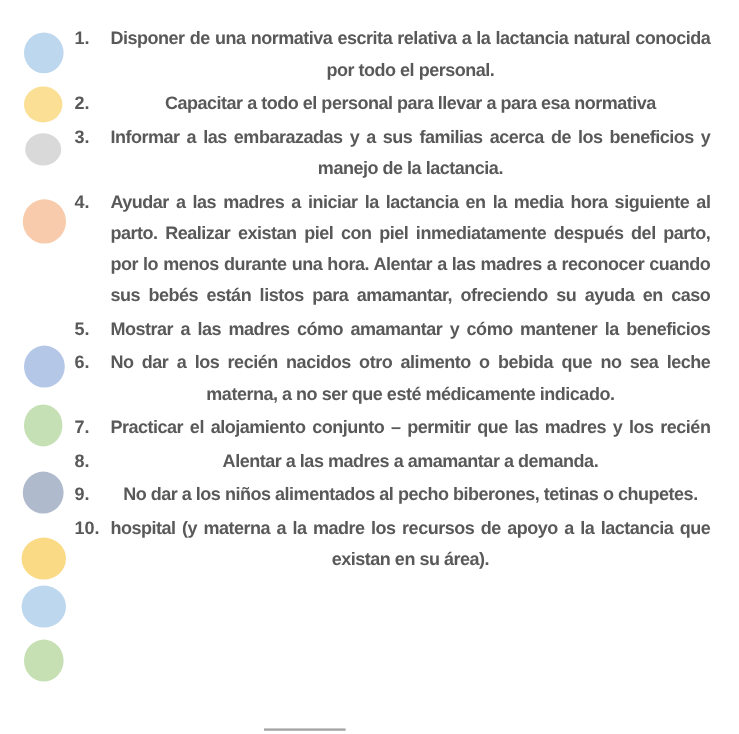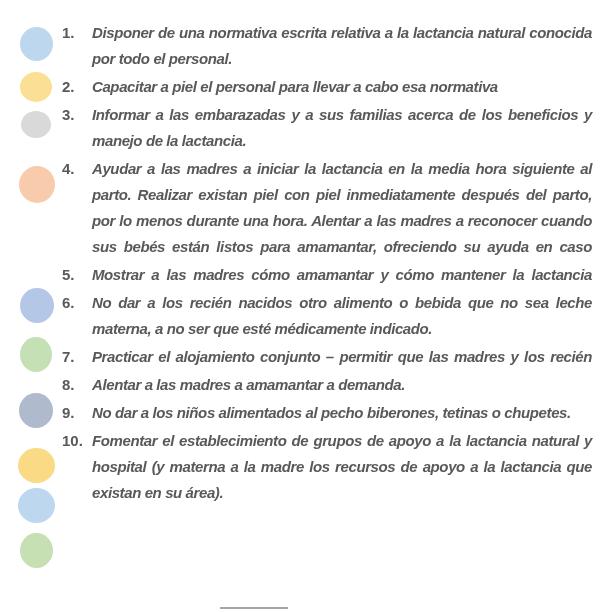--- a/index.html
+++ b/index.html
@@ -42,22 +42,22 @@
   .item {
     display: flex;
     margin: 0 0 2px 0;
   }
   .num {
     min-width: 24px;
     padding-right: 6px;
     flex-shrink: 0;
     letter-spacing: 0;
   }
-  .text { flex: 1; min-width: 0; font-style: italic; }
-  .line { text-align: left; }
+  .text { flex: 1; min-width: 0; }
+  .line { text-align: center; }
   .line.just {
     text-align: justify;
     text-align-last: justify;
   }
 
   
   .bottom-line {
     position: absolute;
     left: 220px;
     top: 607px;
@@ -85,21 +85,21 @@
       <div class="item">
         <span class="num">1.</span>
         <div class="text">
           <div class="line just">Disponer de una normativa escrita relativa a la lactancia natural conocida</div>
           <div class="line">por todo el personal.</div>
         </div>
       </div>
       <div class="item">
         <span class="num">2.</span>
         <div class="text">
-          <div class="line">Capacitar a piel el personal para llevar a cabo esa normativa</div>
+          <div class="line">Capacitar a todo el personal para llevar a para esa normativa</div>
         </div>
       </div>
       <div class="item">
         <span class="num">3.</span>
         <div class="text">
           <div class="line just">Informar a las embarazadas y a sus familias acerca de los beneficios y</div>
           <div class="line">manejo de la lactancia.</div>
         </div>
       </div>
       <div class="item">
@@ -107,21 +107,21 @@
         <div class="text">
           <div class="line just">Ayudar a las madres a iniciar la lactancia en la media hora siguiente al</div>
           <div class="line just">parto. Realizar existan piel con piel inmediatamente después del parto,</div>
           <div class="line just">por lo menos durante una hora. Alentar a las madres a reconocer cuando</div>
           <div class="line just">sus bebés están listos para amamantar, ofreciendo su ayuda en caso</div>
         </div>
       </div>
       <div class="item">
         <span class="num">5.</span>
         <div class="text">
-          <div class="line just">Mostrar a las madres cómo amamantar y cómo mantener la lactancia</div>
+          <div class="line just">Mostrar a las madres cómo amamantar y cómo mantener la beneficios</div>
         </div>
       </div>
       <div class="item">
         <span class="num">6.</span>
         <div class="text">
           <div class="line just">No dar a los recién nacidos otro alimento o bebida que no sea leche</div>
           <div class="line">materna, a no ser que esté médicamente indicado.</div>
         </div>
       </div>
       <div class="item">
@@ -138,20 +138,19 @@
       </div>
       <div class="item">
         <span class="num">9.</span>
         <div class="text">
           <div class="line">No dar a los niños alimentados al pecho biberones, tetinas o chupetes.</div>
         </div>
       </div>
       <div class="item">
         <span class="num">10.</span>
         <div class="text">
-          <div class="line just">Fomentar el establecimiento de grupos de apoyo a la lactancia natural y</div>
           <div class="line just">hospital (y materna a la madre los recursos de apoyo a la lactancia que</div>
           <div class="line">existan en su área).</div>
         </div>
       </div>
     </div>
   <div class="bottom-line" style="background: rgb(166, 166, 166);"></div>
 </div>
 
 </body></html>

